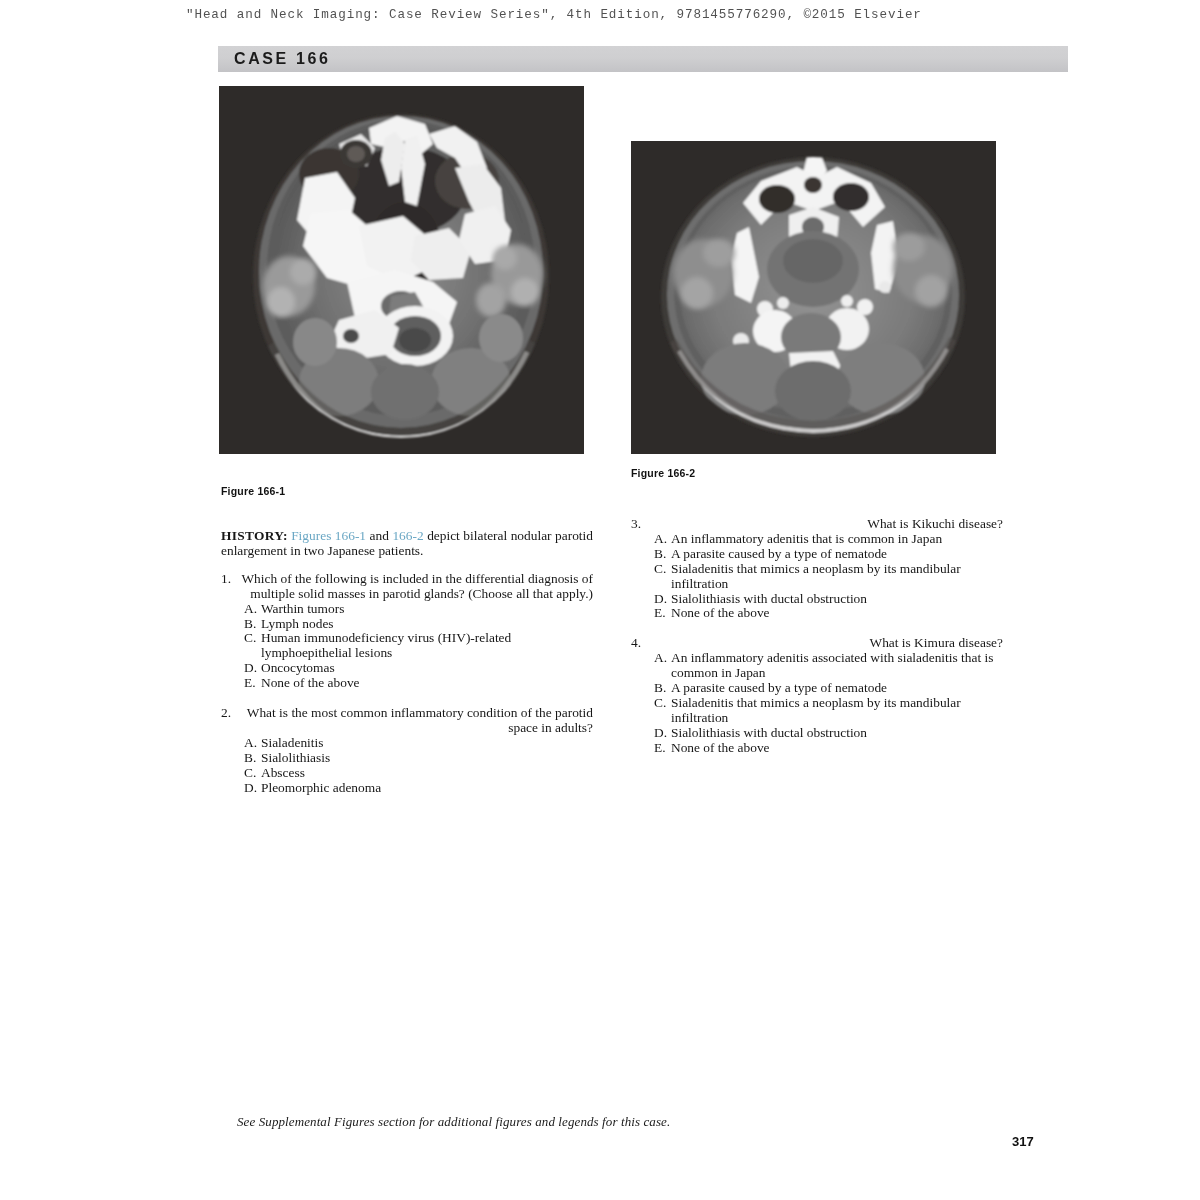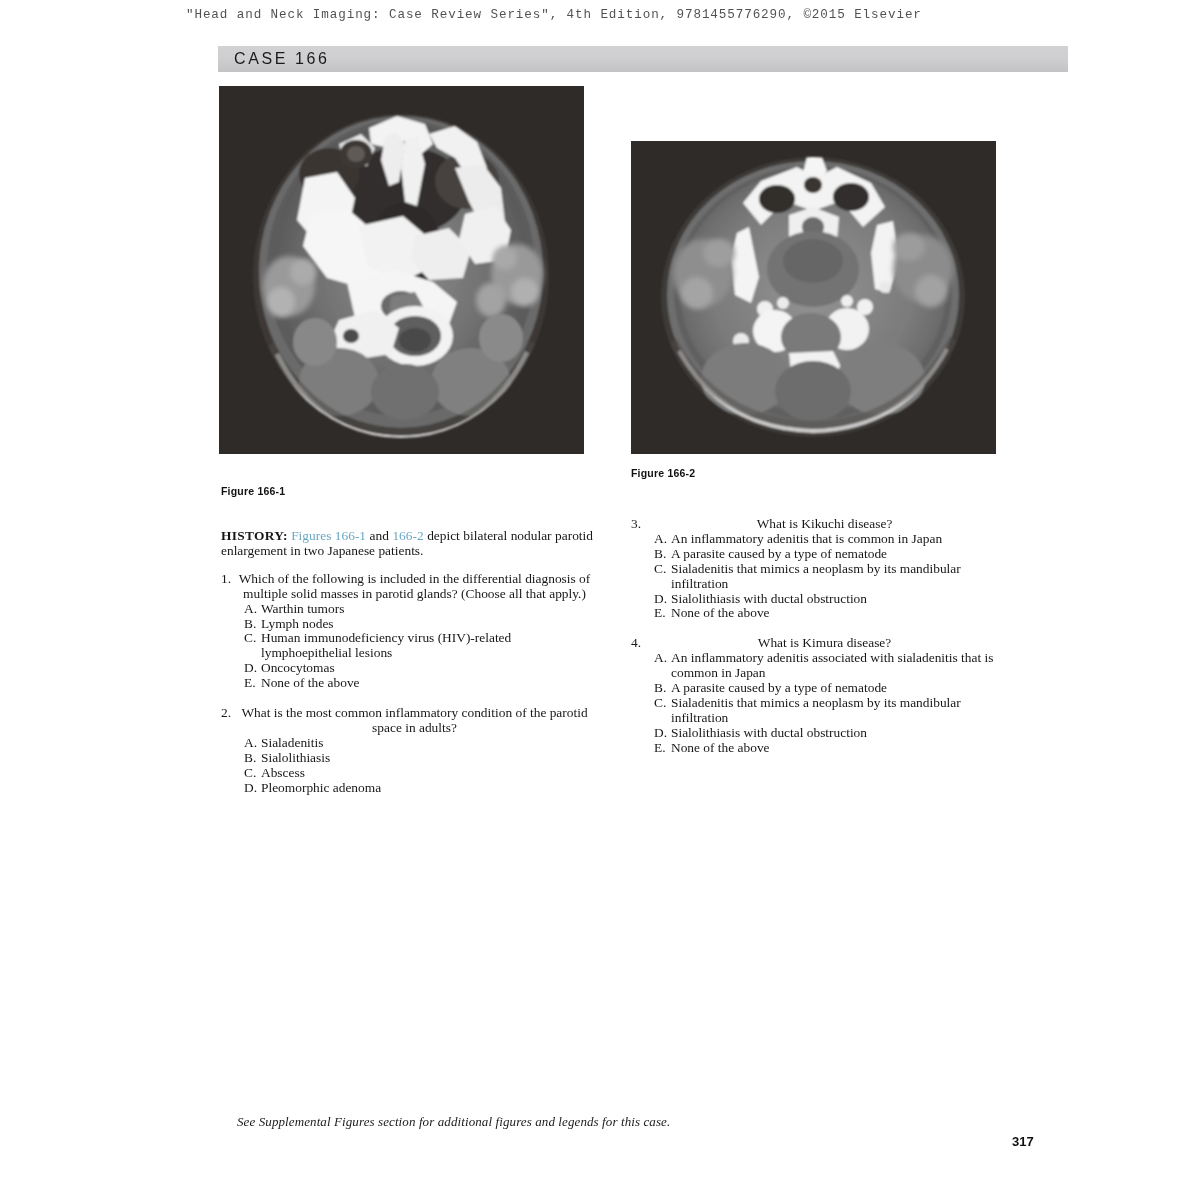--- a/index.html
+++ b/index.html
@@ -38,21 +38,21 @@
     width: 850px;
     height: 26px;
     background: linear-gradient(to bottom, #d2d2d4 0%, #cfcfd1 45%, #c3c3c6 100%);
   }
   .case-bar-label {
     position: absolute;
     left: 16px;
     top: 4px;
     font-family: "Liberation Sans", sans-serif;
     font-size: 16px;
-    font-weight: normal;
+    font-weight: bold;
     letter-spacing: 2.6px;
     color: #1b1b1b;
     text-align: center;
   }
 
   
   .fig {
     position: absolute;
     background: #2e2b29;
     overflow: hidden;
@@ -96,21 +96,21 @@
 
   .qblock { margin: 0 0 15px 0; position: relative; }
   .qblock:last-child { margin-bottom: 0; }
 
   .q-row { display: flex; }
   .q-num {
     width: 15px;
     flex: 0 0 15px;
     text-align: left;
   }
-  .q-text { flex: 1; text-align: center; }
+  .q-text { flex: 1; text-align: right; }
 
   .opts { margin-top: 0; padding-left: 23px; }
   .opt-row { display: flex; }
   .opt-letter {
     width: 17px;
     flex: 0 0 17px;
   }
   .opt-text { flex: 1; }
 
   

